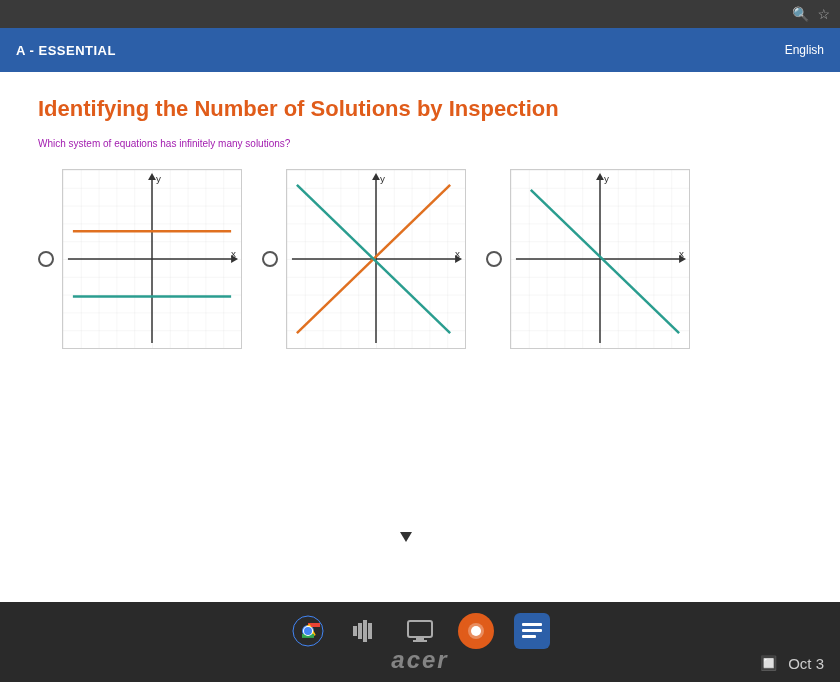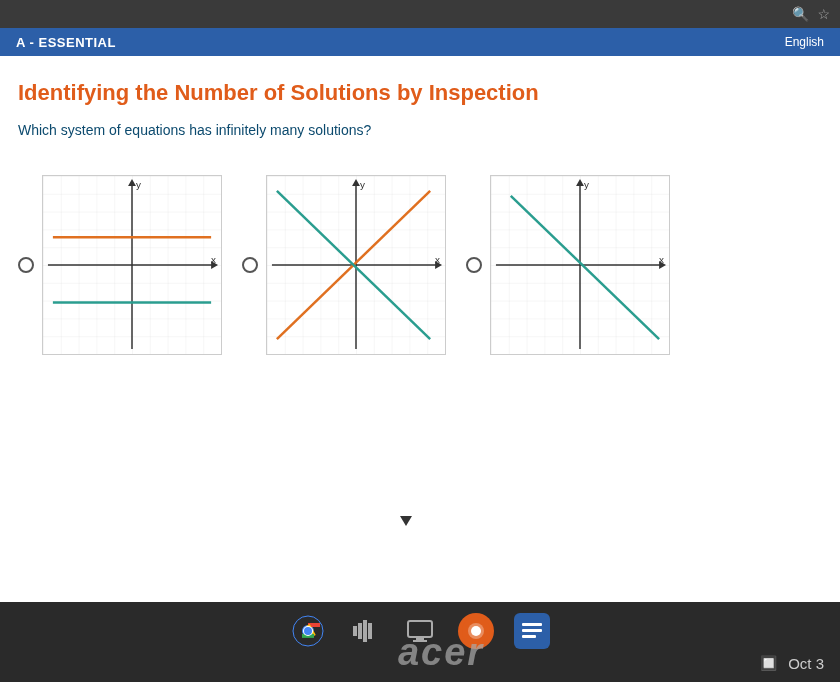--- a/index.html
+++ b/index.html
@@ -37,21 +37,21 @@
     }
 
     .browser-chrome-icon {
       color: #aaa;
       font-size: 14px;
     }
 
     
     .header-bar {
       background: #2c5fa8;
-      height: 28px;
+      height: 44px;
       display: flex;
       align-items: center;
       justify-content: space-between;
       padding: 0 16px;
     }
 
     .header-title {
       color: white;
       font-size: 13px;
       font-weight: bold;
@@ -61,35 +61,35 @@
     .header-lang {
       color: white;
       font-size: 12px;
       padding-left: 36px;
     }
 
     
     .content-area {
       background: white;
       flex: 1;
-      padding: 24px 30px 20px 18px;
+      padding: 24px 30px 20px 38px;
       position: relative;
     }
 
     .page-title {
       color: #e05c1a;
       font-size: 22px;
       font-weight: bold;
       margin-bottom: 16px;
     }
 
     .question-text {
-      color: #0c4a6e;
-      font-size: 14px;
-      margin-bottom: 37px;
+      color: #a21caf;
+      font-size: 10px;
+      margin-bottom: 20px;
     }
 
     
     .graphs-row {
       display: flex;
       align-items: center;
       gap: 20px;
       margin-top: 10px;
     }
 
@@ -203,26 +203,25 @@
       font-size: 14px;
     }
 
     
     .acer-brand {
       position: absolute;
       bottom: 8px;
       left: 50%;
       transform: translateX(-50%);
       color: #aaa;
-      font-size: 38px;
+      font-size: 24px;
       font-style: italic;
       font-weight: bold;
       letter-spacing: 2px;
       opacity: 0.7;
-      margin-left: 21px;
     }
 
     .cursor {
       position: absolute;
       width: 0;
       height: 0;
       border-left: 6px solid transparent;
       border-right: 6px solid transparent;
       border-top: 10px solid #333;
       transform: rotate(0deg);

